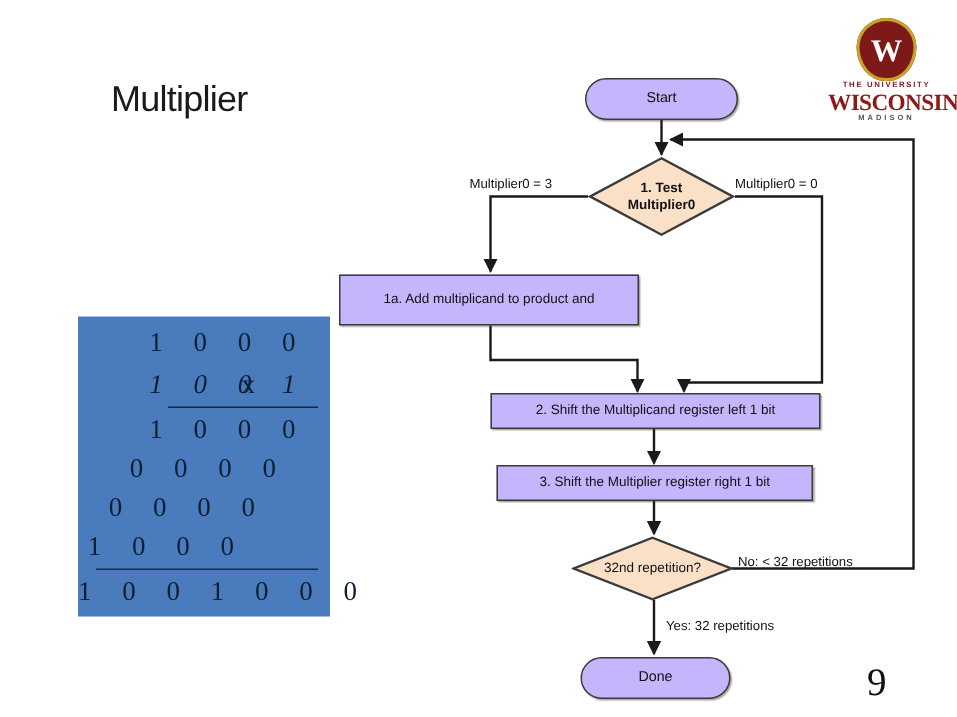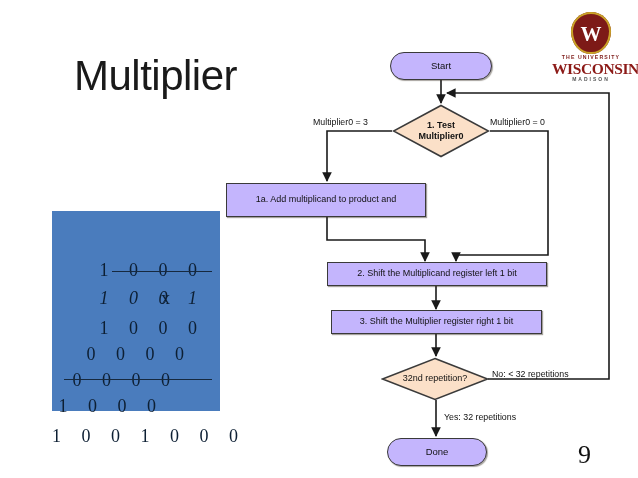--- a/index.html
+++ b/index.html
@@ -14,21 +14,21 @@
     background: #ffffff;
     overflow: hidden;
     font-family: "Liberation Sans", sans-serif;
   }
 
   
   #title {
     position: absolute;
     left: 74px;
     top: 55px;
-    font-size: 42px;
+    font-size: 24px;
     font-weight: 400;
     color: #1a1a1a;
     letter-spacing: -0.5px;
     line-height: 1;
   }
 
   
   #page-number {
     position: absolute;
     left: 578px;
@@ -114,21 +114,20 @@
   }
   .mt-row {
     position: absolute;
     height: 26px;
     line-height: 26px;
     font-family: "Liberation Serif", serif;
     font-size: 18px;
     color: #0d1f33;
     letter-spacing: 8px;
     white-space: pre;
-    margin-top: 42px;
   }
   .mt-rule {
     position: absolute;
     height: 0;
     border-top: 1.6px solid #16293f;
   }
 
   
   .node {
     position: absolute;

